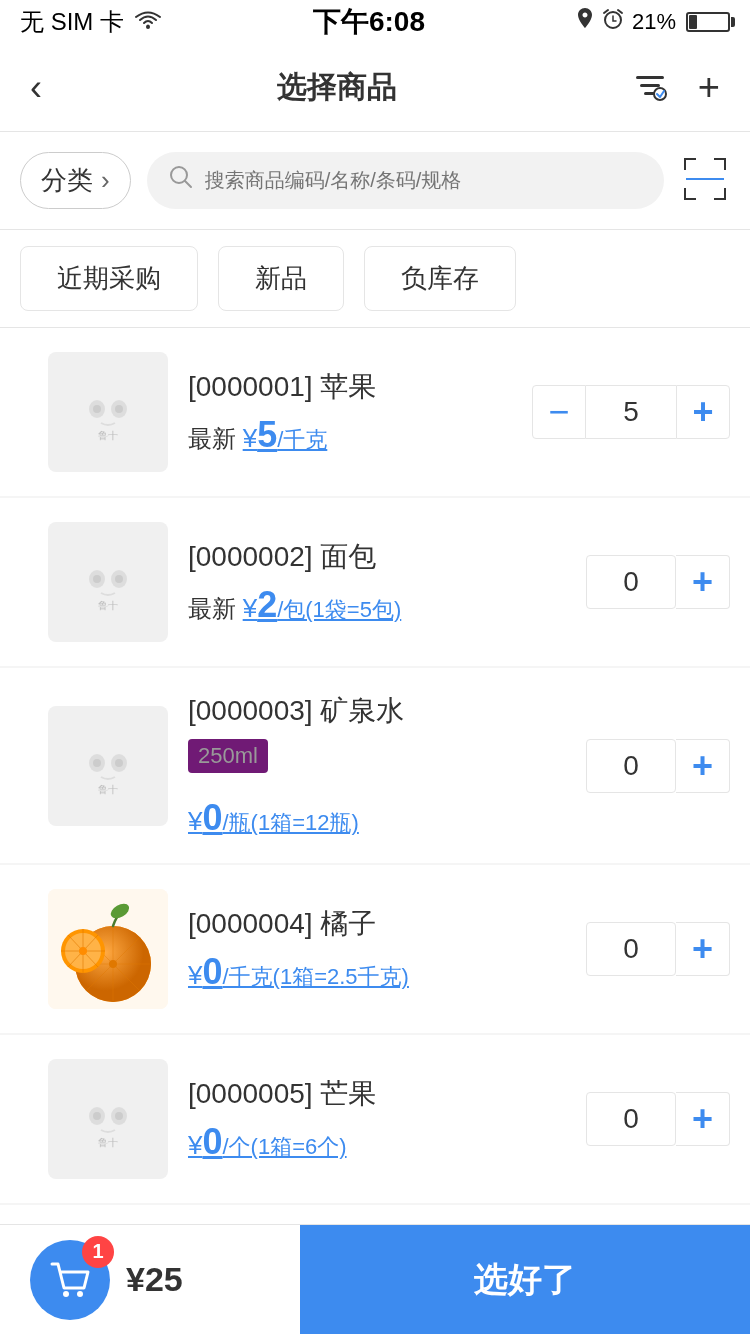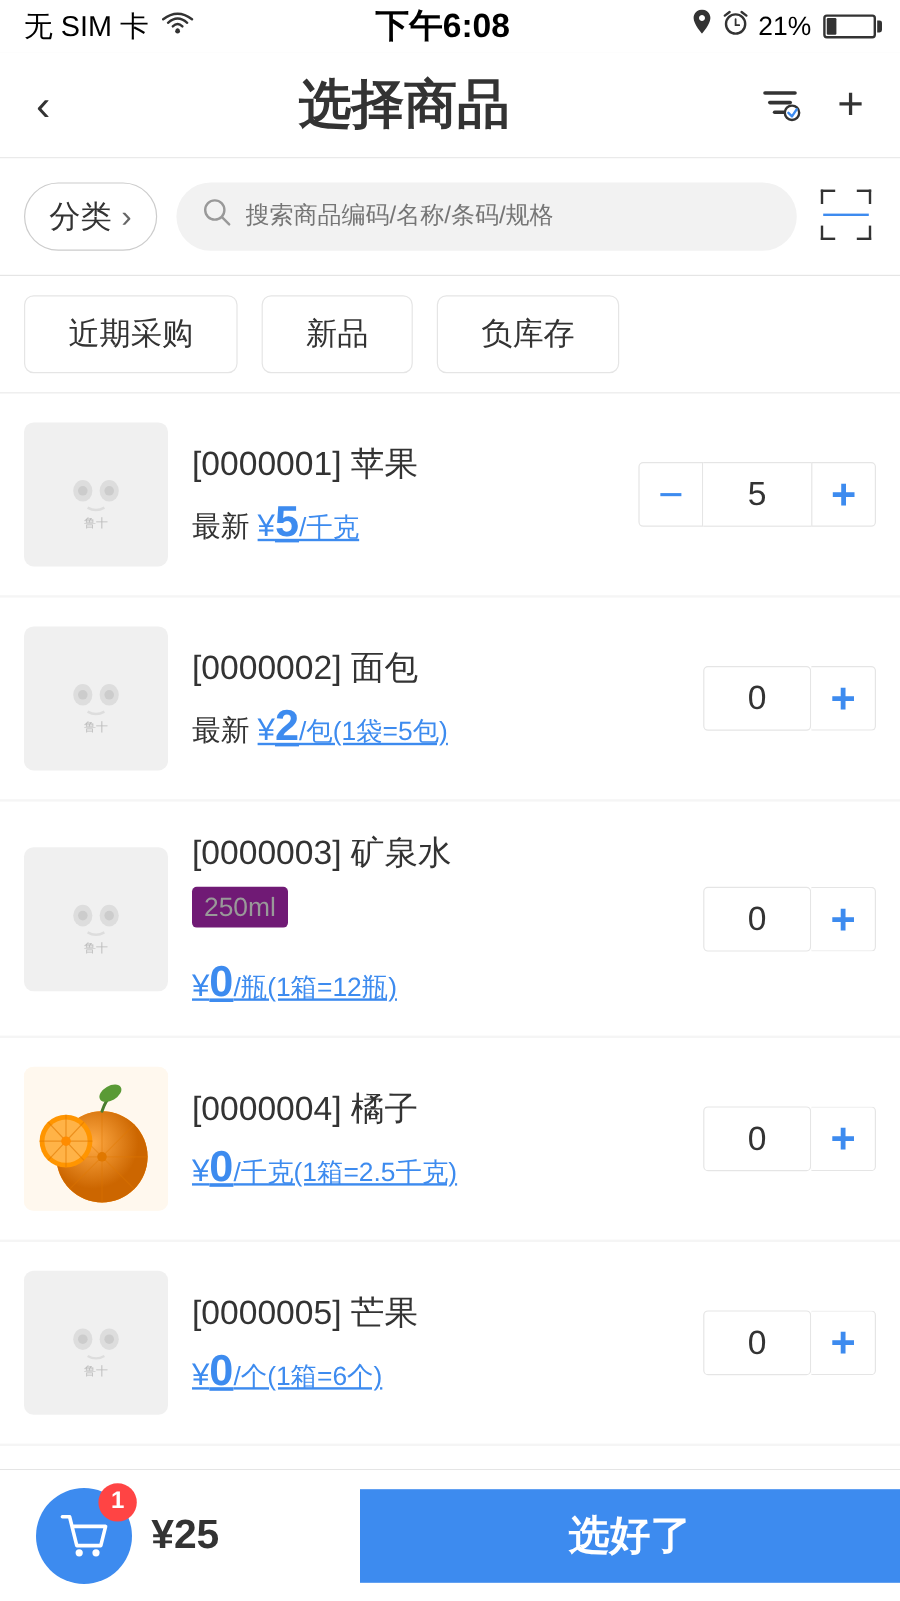--- a/index.html
+++ b/index.html
@@ -44,21 +44,21 @@
     
     .nav-bar {
       background: #fff;
       height: 88px;
       display: flex;
       align-items: center;
       justify-content: space-between;
       padding: 0 30px;
       border-bottom: 1px solid #e5e5e5;
     }
-    .nav-title { font-size: 44px; font-weight: 600; color: #333; }
+    .nav-title { font-size: 30px; font-weight: 600; color: #333; }
     .nav-left, .nav-right { display: flex; align-items: center; gap: 30px; }
 
     
     .filter-bar {
       background: #fff;
       padding: 20px 20px;
       display: flex;
       gap: 16px;
       border-bottom: 1px solid #e5e5e5;
     }
@@ -105,20 +105,21 @@
       display: flex;
       align-items: center;
       padding: 24px 20px;
       gap: 20px;
     }
     .product-img {
       width: 120px; height: 120px; flex-shrink: 0;
       background: #f0f0f0; border-radius: 8px;
       display: flex; align-items: center; justify-content: center;
       overflow: hidden;
+      margin-left: 28px;
     }
     .owl-placeholder {
       display: flex; flex-direction: column; align-items: center; justify-content: center;
       width: 100%; height: 100%; color: #ccc;
     }
     .product-info { flex: 1; min-width: 0; }
     .product-name { font-size: 28px; color: #333; font-weight: 500; margin-bottom: 8px; }
     .product-spec { font-size: 22px; color: #999; margin-bottom: 18px; background: #701a75; padding: 4px 10px; border-radius: 4px; display: inline-block; }
     .product-price { font-size: 24px; color: #333; }
     .price-val { font-size: 36px; color: #3d8bef; font-weight: 700; text-decoration: underline; }
@@ -169,21 +170,21 @@
       display: flex; align-items: center; justify-content: center;
     }
     .cart-badge {
       position: absolute; top: -4px; right: -4px;
       background: #ff4444; color: #fff; border-radius: 50%;
       width: 32px; height: 32px; display: flex; align-items: center; justify-content: center;
       font-size: 20px; font-weight: 700;
     }
     .cart-total { font-size: 34px; color: #333; font-weight: 600; }
     .confirm-btn {
-      flex: 1; height: 78px;
+      flex: 1; height: 110px;
       background: #3d8bef; border: none;
       color: #fff; font-size: 34px; font-weight: 600;
       cursor: pointer;
     }
 
     .back-icon { font-size: 36px; color: #333; }
   </style>
 </head>
 <body>
 

